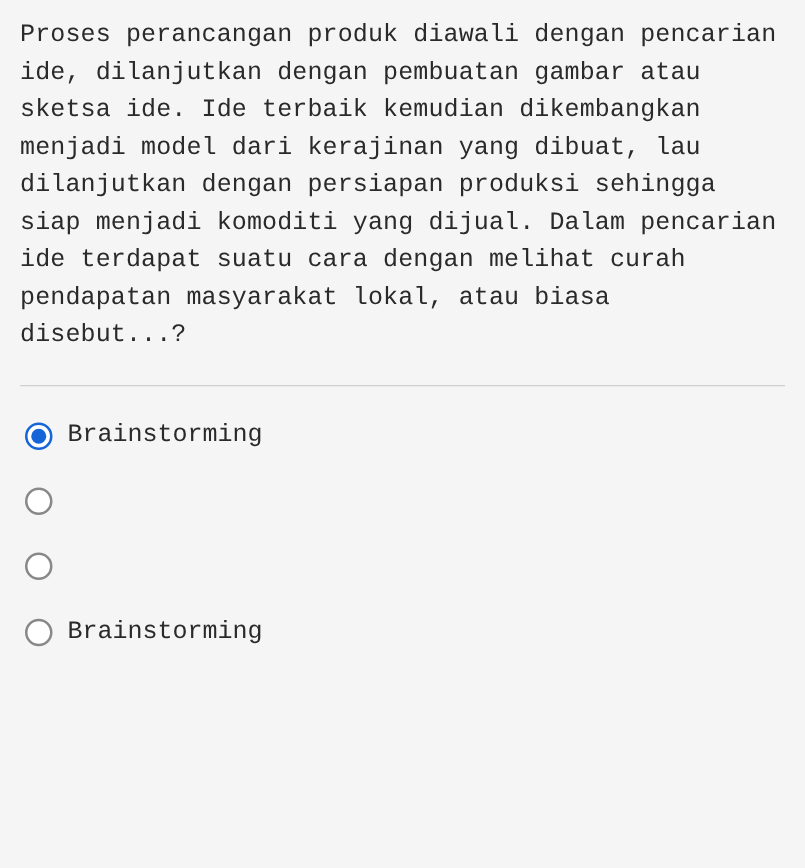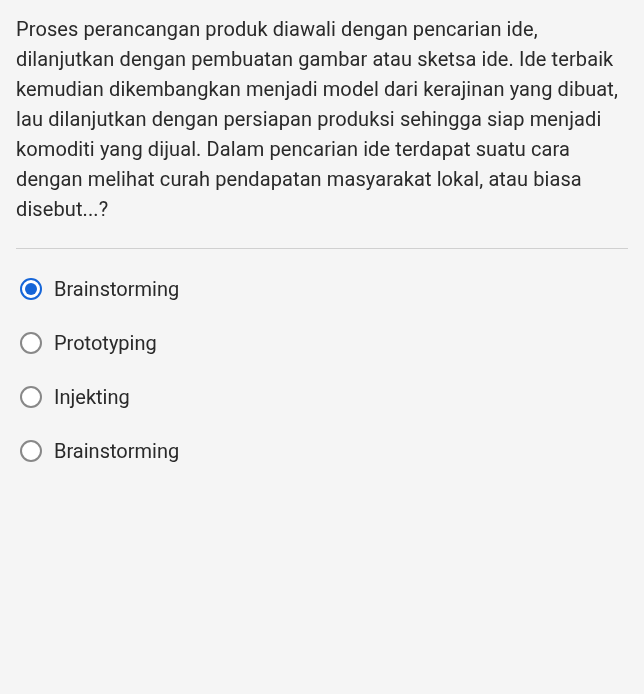--- a/index.html
+++ b/index.html
@@ -1,18 +1,19 @@
 <!DOCTYPE html>
 <html><head>
   <meta charset="utf-8">
   <style>
     * {
       margin: 0;
       padding: 0;
       box-sizing: border-box;
+      font-family: Liberation Mono, monospace;
     }
     body {
       font-family: -apple-system, BlinkMacSystemFont, 'Segoe UI', Roboto, Arial, sans-serif;
       background: #f5f5f5;
       width: 644px;
       height: 694px;
       padding: 14px 16px;
       color: #2a2a2a;
     }
     .question-text {
@@ -74,23 +75,21 @@
 
 <hr class="divider">
 
 <div class="options">
   <div class="option">
     <span class="radio selected"></span>
     <span class="option-label">Brainstorming</span>
   </div>
   <div class="option">
     <span class="radio"></span>
-    <span class="option-label">Prototyping</span>
   </div>
   <div class="option">
     <span class="radio"></span>
-    <span class="option-label">Injekting</span>
   </div>
   <div class="option">
     <span class="radio"></span>
     <span class="option-label">Brainstorming</span>
   </div>
 </div>
 
 </body></html>

